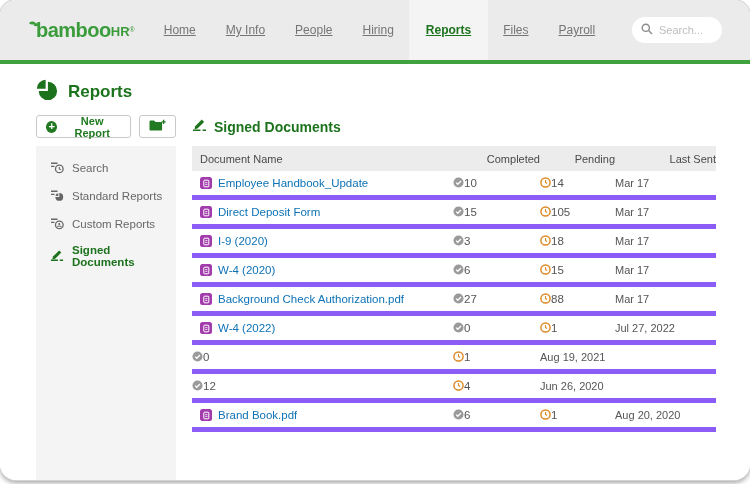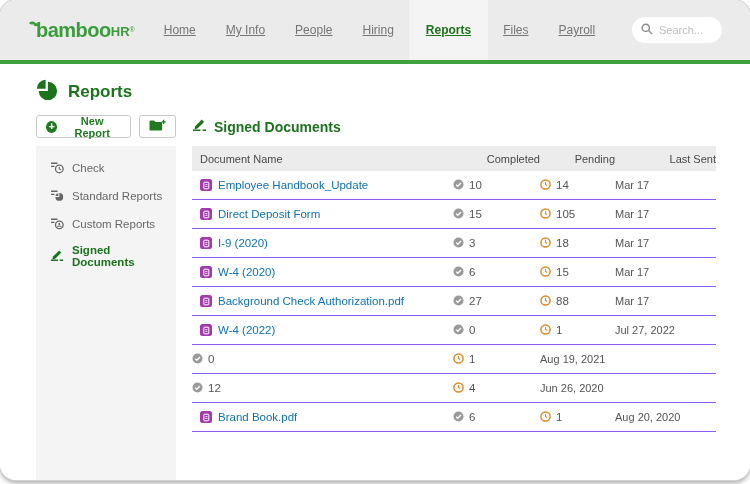--- a/index.html
+++ b/index.html
@@ -55,27 +55,27 @@
   .sidebar { width: 140px; background: #f4f4f4; padding-top: 8px; flex-shrink: 0; }
   .side-item { display: flex; align-items: center; gap: 8px; padding: 6px 0 6px 14px;
     font-size: 11.5px; color: #676767; cursor: pointer; }
   .side-item.active { color: #1d731d; font-weight: bold; }
   .side-item svg { flex-shrink: 0; }
 
   
   .table-area { flex: 1; margin-left: 16px; margin-right: 34px; }
   .thead, .trow { display: grid; grid-template-columns: 261px 87px 75px 1fr; align-items: center; }
   .thead { background: #ececec; height: 25px; font-size: 11px; color: #4a4a4a; text-align: right; }
-  .trow { height: 29px; border-bottom: 1px solid #8b5cf6; }
+  .trow { height: 29px; border-bottom: 5px solid #8b5cf6; }
   .col-name { padding-left: 8px; display: flex; align-items: center; gap: 6px; min-width: 0; }
   .doc-icon { width: 12px; height: 12px; border-radius: 2.5px; background: #a23bac; flex-shrink: 0;
     display: flex; align-items: center; justify-content: center; }
   .doc-link { font-size: 11.5px; color: #0e72b5; text-decoration: none; white-space: nowrap;
     overflow: hidden; text-overflow: ellipsis; cursor: pointer; }
-  .num-cell { display: flex; align-items: center; gap: 5px; font-size: 11.5px; color: #555; }
+  .num-cell { display: flex; align-items: center; font-size: 11.5px; color: #555; }
   .date-cell { font-size: 11px; color: #555; }
 </style>
 </head>
 <body>
 
 <div class="window">
 
   <header class="topbar">
     <div class="logo">
       <span class="leaf">
@@ -154,21 +154,21 @@
 
       <aside class="sidebar">
         <div class="side-item">
           <span>
             <svg width="14" height="14" viewBox="0 0 14 14">
               <path d="M1,3.2 H7.5 M1,6.4 H4.5" stroke="#666" stroke-width="1.4"></path>
               <circle cx="9.3" cy="8.9" r="3.8" fill="none" stroke="#666" stroke-width="1.3"></circle>
               <path d="M9.3,6.9 V8.9 L11,9.9" stroke="#666" stroke-width="1.1" fill="none"></path>
             </svg>
           </span>
-          <span>Check</span>
+          <span>Search</span>
         </div>
         <div class="side-item">
           <span>
             <svg width="14" height="14" viewBox="0 0 14 14">
               <path d="M1,3.2 H7.5 M1,6.4 H4.5" stroke="#666" stroke-width="1.4"></path>
               <circle cx="9.3" cy="8.9" r="3.9" fill="#666"></circle>
               <path d="M9.3,8.9 L9.3,4.6 A4.3,4.3 0 0 0 5,8.9 Z" fill="#f4f4f4"></path>
               <path d="M8.3,7.9 L8.3,5.2 A2.9,2.9 0 0 0 5.6,7.9 Z" fill="#666"></path>
             </svg>
           </span>

